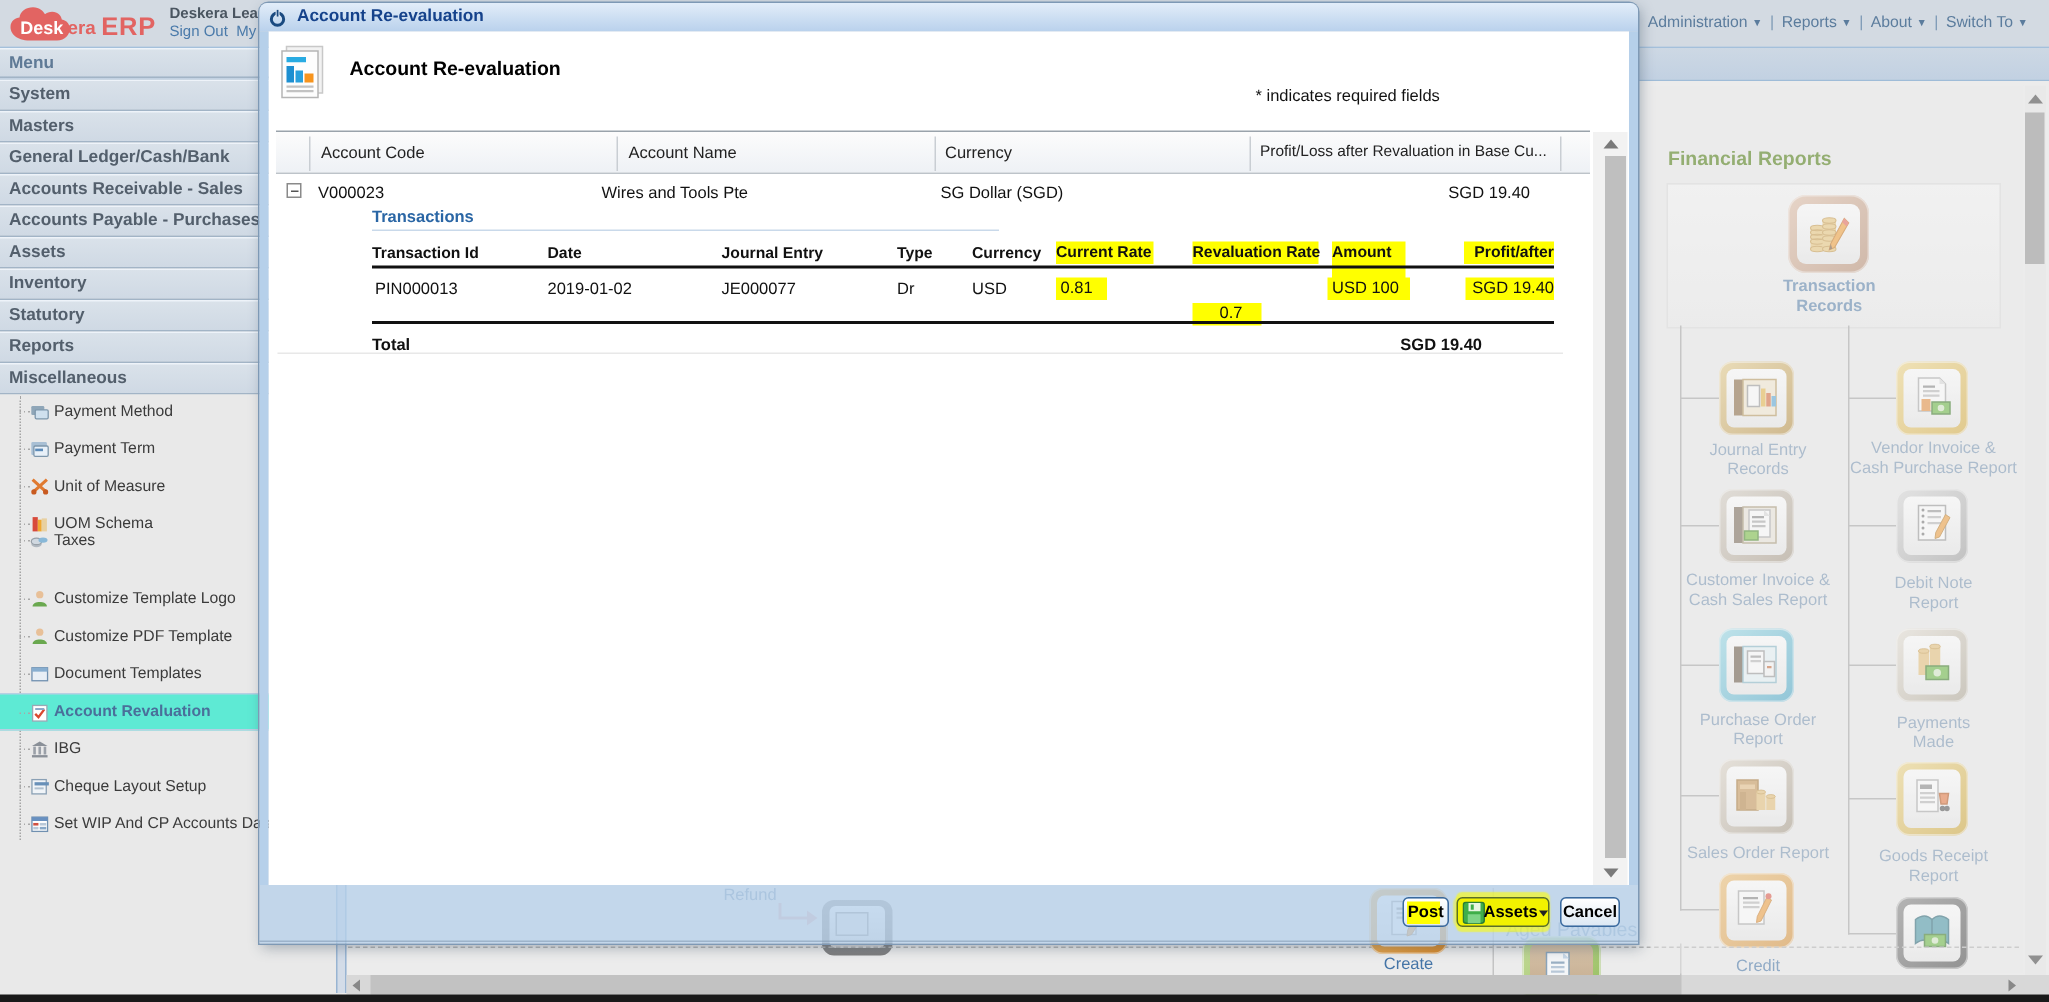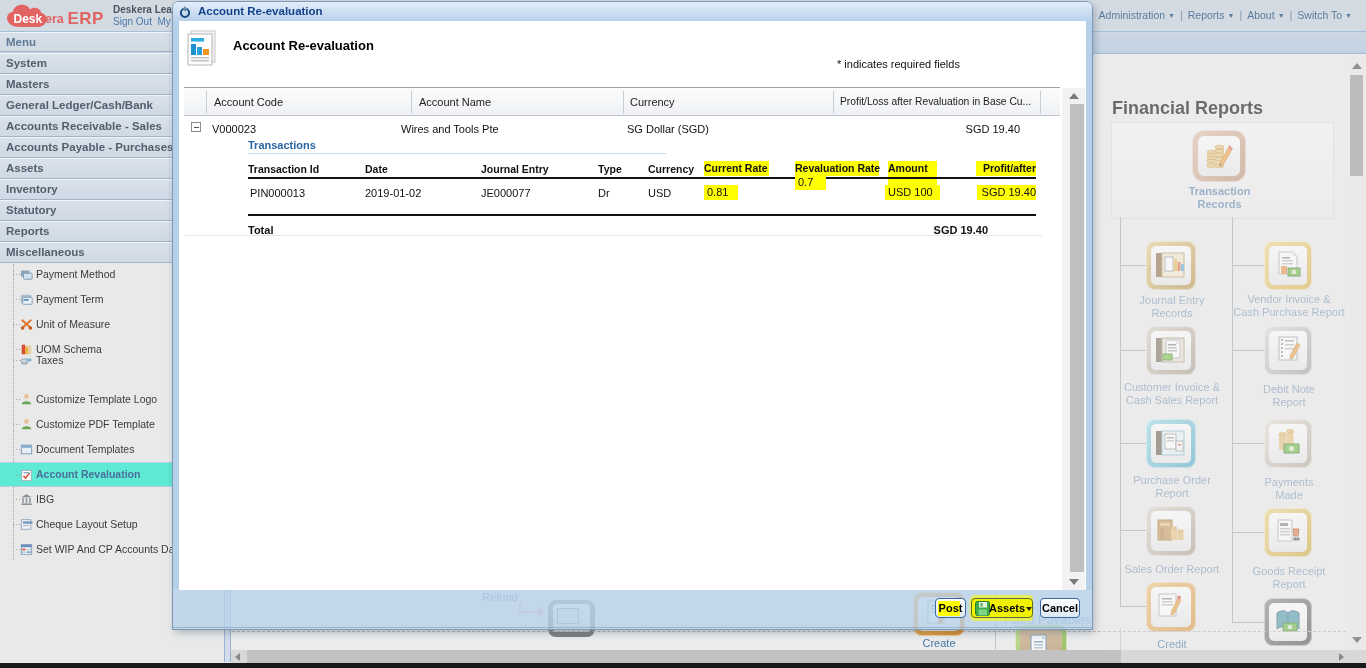--- a/index.html
+++ b/index.html
@@ -14,21 +14,21 @@
 #sidebar{left:0;top:32px;width:228px;height:630px}
 .acc{position:absolute;left:0;width:228px;height:21px;background:linear-gradient(#dae2ea,#cfd9e4);border-bottom:1px solid #a2b4c6;box-shadow:inset 0 1px 0 #eef3f9;color:#535f6c;font-weight:bold;font-size:11.5px;line-height:20px;padding-left:6px;box-sizing:border-box}
 #submenu{left:0;top:263px;width:228px;height:400px;background:#e9e9e9}
 .smi{position:absolute;left:0;width:228px;height:25px;font-size:10.5px;color:#3b3b3b;line-height:25px}
 .smi:before{content:"";position:absolute;left:13px;top:12px;width:7px;height:1px;background:repeating-linear-gradient(90deg,#a8a8a8 0 1px,rgba(0,0,0,0) 1px 3px)}
 .smi .txt{position:absolute;left:36px;top:0}
 .smi .ic{position:absolute;left:20px;top:6px;width:13px;height:13px}
 .smi.sel{background:#5eead4;border-top:1px solid #b8cfe3;border-bottom:1px solid #b8cfe3;height:23px;line-height:23px;color:#4a6f9a;font-weight:bold}
 #treeline{left:13px;top:264px;width:0;height:296px;border-left:1px dotted #a5a5a5}
 
-#frtitle{left:1112px;top:98px;font-size:18px;font-weight:bold;color:#000000}
+#frtitle{left:1112px;top:98px;font-size:13px;font-weight:bold;color:#4d7c0f}
 #frpanel{left:1111px;top:122px;width:221px;height:95px;background:linear-gradient(#f6f6f6,#ececec);border:1px solid #dcdcdc}
 .flowlab{position:absolute;font-size:11px;color:#7b97b5;text-align:center;line-height:13px;white-space:nowrap}
 .tl{position:absolute;background:#a8a8a8}
 .icn{position:absolute;border-radius:9px;box-shadow:inset 0 0 0 1px rgba(255,255,255,.5)}
 .icn .in{position:absolute;left:5px;top:5px;right:5px;bottom:5px;background:linear-gradient(#ffffff,#e9e9e9);border-radius:5px}
 
 #vsb{left:1350px;top:57px;width:14px;height:593px;background:#e9e9e9}
 #vsb .th{position:absolute;left:0;top:18px;width:13px;height:101px;background:#bcbcbc}
 #hsb{left:231px;top:650px;width:1135px;height:13px;background:#d8d8d8}
 #hsb .th{position:absolute;left:16px;top:0;width:874px;height:13px;background:#c2c2c2}
@@ -474,21 +474,21 @@
   <div class="cell bold yel" style="left:622px;top:159px;width:84px;height:15px;line-height:15px;font-size:10.5px">Revaluation Rate</div>
   <div class="cell bold yel" style="left:715px;top:159px;width:49px;height:30px;line-height:15px;font-size:10.5px">Amount</div>
   <div class="cell bold yel" style="left:803px;top:159px;width:60px;height:15px;line-height:15px;text-align:right;font-size:10.5px">Profit/after</div>
   <div style="position:absolute;left:75px;top:175px;width:788px;height:2px;background:#111"></div>
   <div class="cell" style="left:77px;top:185px">PIN000013</div>
   <div class="cell" style="left:192px;top:185px">2019-01-02</div>
   <div class="cell" style="left:308px;top:185px">JE000077</div>
   <div class="cell" style="left:425px;top:185px">Dr</div>
   <div class="cell" style="left:475px;top:185px">USD</div>
   <div class="cell yel" style="left:531px;top:183px;width:31px;height:15px;line-height:15px;padding-left:3px">0.81</div>
-  <div class="cell yel" style="left:622px;top:173px;width:28px;height:15px;line-height:15px;padding-left:3px">0.7</div>
+  <div class="cell yel" style="left:622px;top:200px;width:28px;height:15px;line-height:15px;padding-left:18px">0.7</div>
   <div class="cell yel" style="left:712px;top:183px;width:52px;height:15px;line-height:15px;padding-left:3px">USD 100</div>
   <div class="cell yel" style="left:804px;top:183px;width:59px;height:15px;line-height:15px;text-align:right">SGD 19.40</div>
   <div style="position:absolute;left:75px;top:212px;width:788px;height:2px;background:#111"></div>
   <div class="cell bold" style="left:75px;top:222px">Total</div>
   <div class="cell bold" style="left:715px;top:222px;width:100px;text-align:right">SGD 19.40</div>
   <div style="position:absolute;left:12px;top:233px;width:857px;height:1px;background:#e8e8e8"></div>
 
   <div id="mfoot"></div>
   <div class="btn" style="left:762px;width:31px">
       <div style="position:absolute;left:2px;top:2px;width:22px;height:15px;background:#ffff00"></div>

